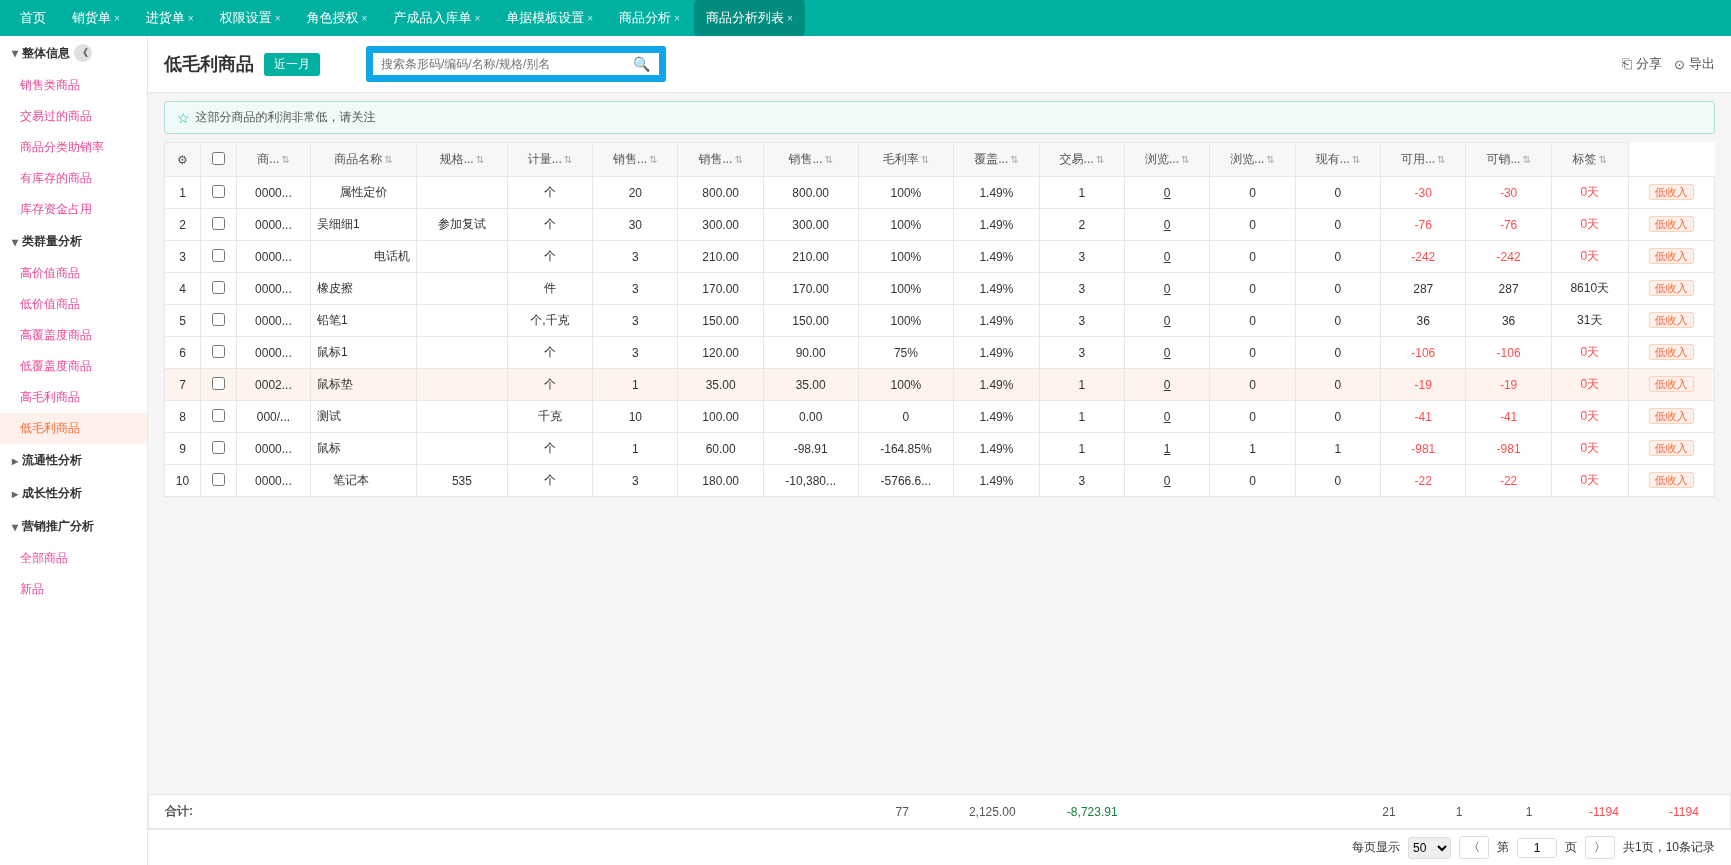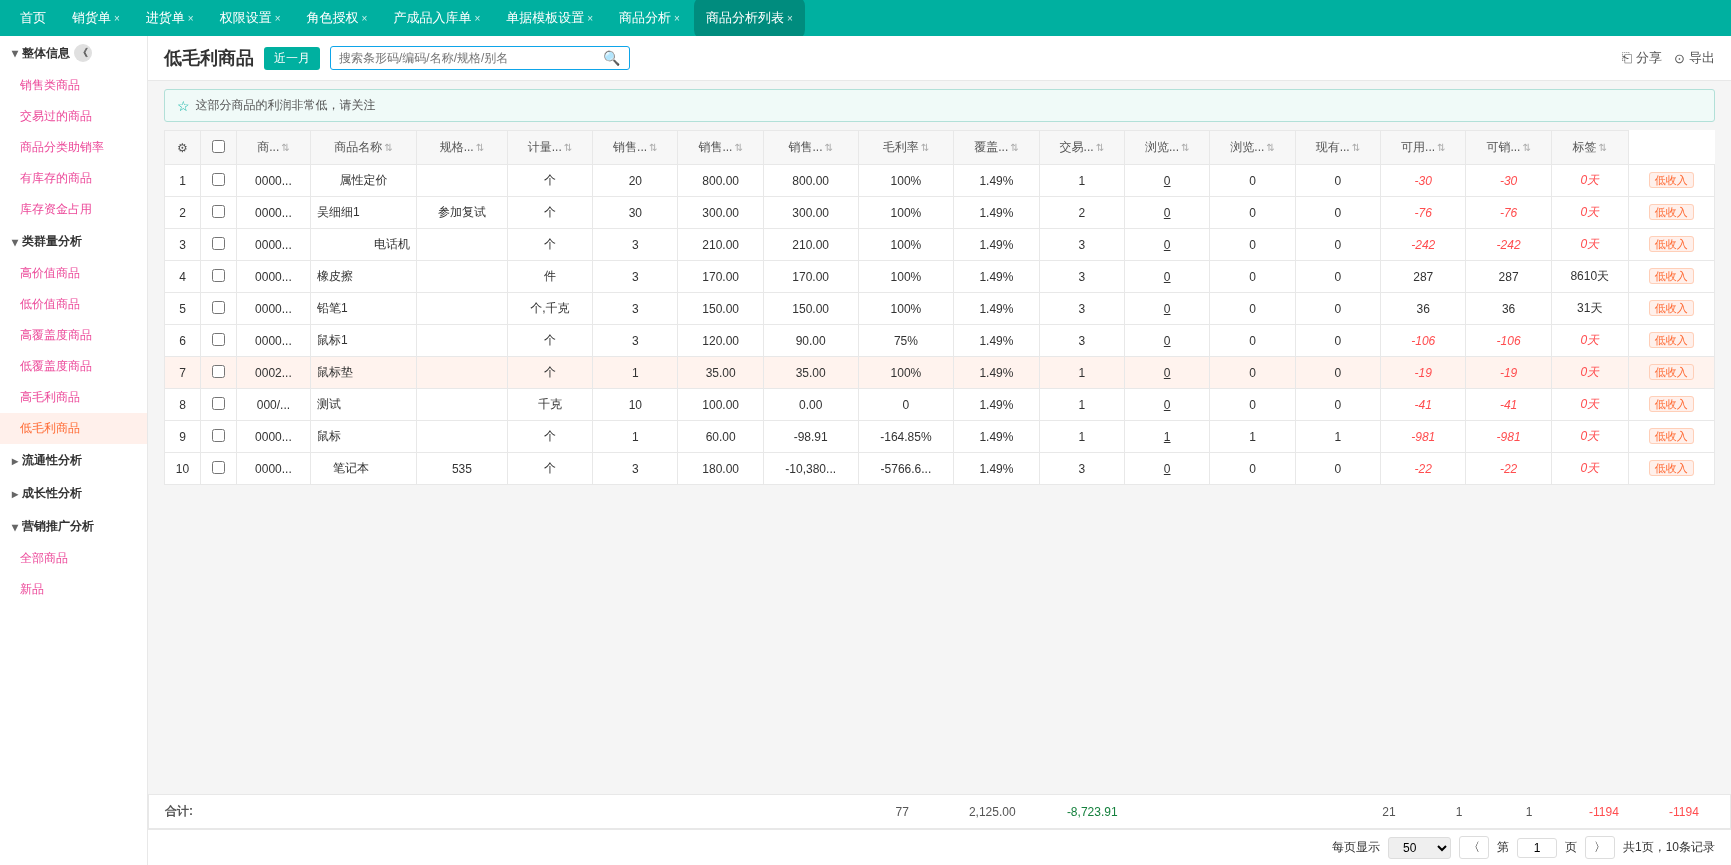--- a/index.html
+++ b/index.html
@@ -86,26 +86,27 @@
       color: #fff;
       border: none;
       border-radius: 3px;
       padding: 3px 10px;
       font-size: 12px;
       cursor: pointer;
     }
     .search-box {
       display: flex;
       align-items: center;
-      border: 1px solid #0ea5e9;
+      border: 7px solid #0ea5e9;
       border-radius: 3px;
       padding: 3px 8px;
       flex: 1;
       max-width: 300px;
       background: #fff;
+      margin-left: 36px;
     }
     .search-box input {
       border: none;
       outline: none;
       font-size: 12px;
       color: #999;
       width: 100%;
       background: transparent;
     }
     .header-actions {
@@ -166,21 +167,21 @@
     thead th .sort-icon { color: #aaa; font-size: 10px; margin-left: 2px; }
     tbody tr { background: #fff; }
     tbody tr.highlighted { background: #fff3ee; }
     tbody td {
       border: 1px solid #e8e8e8;
       padding: 7px 6px;
       text-align: center;
       color: #333;
       white-space: nowrap;
     }
-    .red-text { color: #ff4d4f; font-style: italic; }
+    .red-text { color: #ff4d4f; }
     .tag-low { background: #fff0eb; color: #ff6b35; border: 1px solid #ffcfb8; border-radius: 3px; padding: 1px 5px; font-size: 11px; }
     .underline { text-decoration: underline; color: #333; }
     
     
     .table-footer {
       background: #fff;
       border: 1px solid #e8e8e8;
       padding: 8px 16px;
       display: flex;
       align-items: center;
@@ -197,21 +198,21 @@
       justify-content: flex-end;
       padding: 6px 16px;
       background: #fff;
       border-top: 1px solid #e8e8e8;
       gap: 8px;
       font-size: 12px;
     }
     .page-size-select {
       border: 1px solid #ddd;
       border-radius: 3px;
-      padding: 2px 10px;
+      padding: 2px 0;
       font-size: 12px;
     }
     .page-btn {
       border: 1px solid #ddd;
       background: #fff;
       padding: 2px 8px;
       border-radius: 3px;
       cursor: pointer;
       font-size: 12px;
     }

